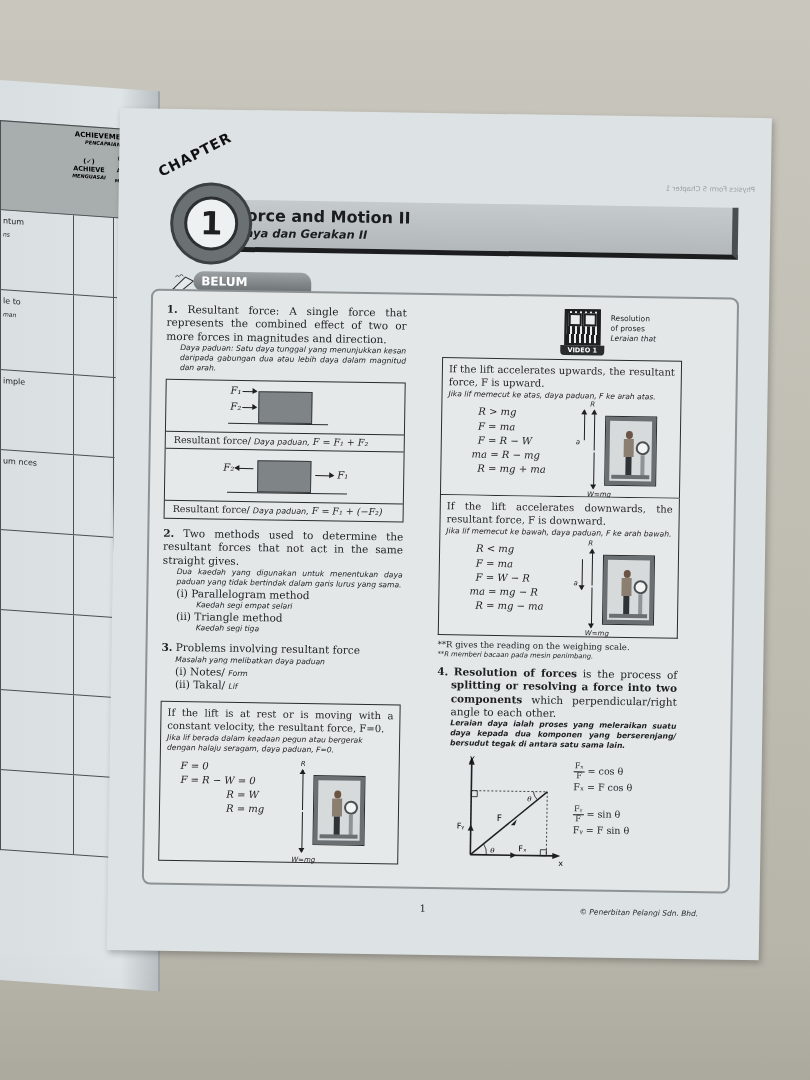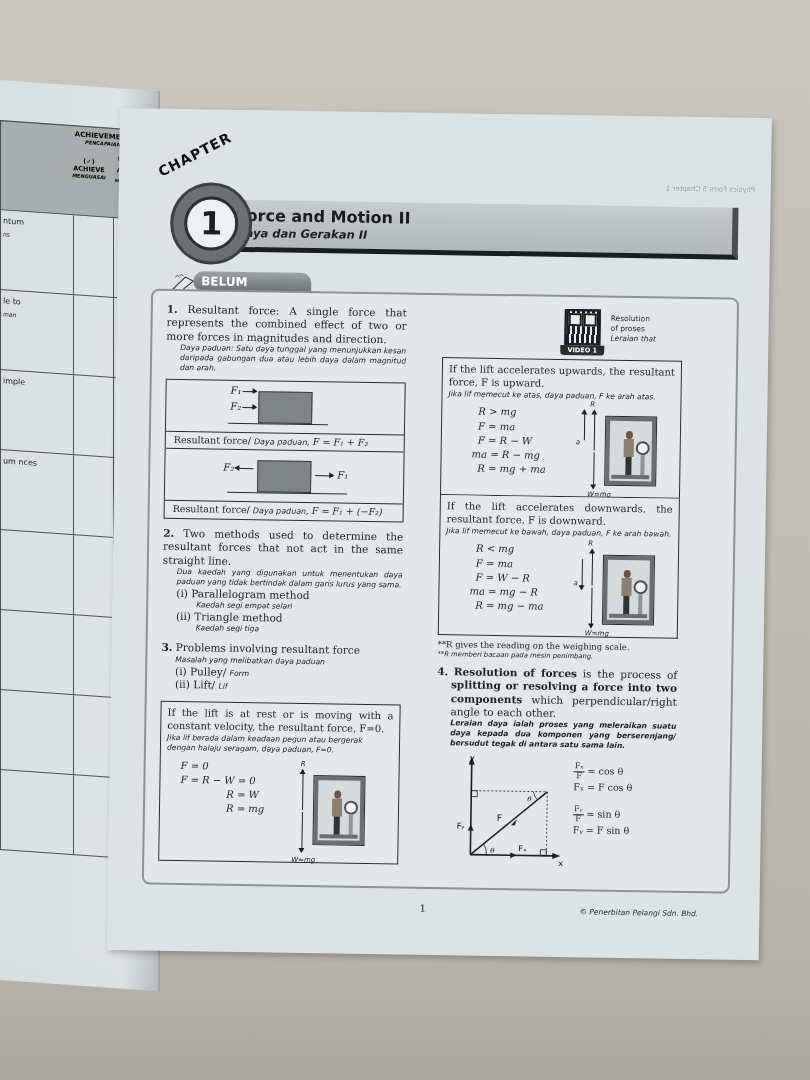--- a/index.html
+++ b/index.html
@@ -277,36 +277,36 @@
                 <div class="block"></div>
                 <div class="arrow r" style="left:150px;top:24px;width:18px;"></div>
                 <span class="flabel" style="left:172px;top:18px;">F₁</span>
                 <div class="ground" style="width:120px;"></div>
               </div>
               <div class="cap"><span>Resultant force/</span> <span class="ms">Daya paduan,</span> <i>F = F₁ + (−F₂)</i></div>
             </div>
           </div>
 
           <div class="item">
-            <div class="en justify"><span class="num">2.</span> <span>Two methods used to determine the resultant forces that not act in the same straight line.</span></div>
+            <div class="en justify"><span class="num">2.</span> <span>Two methods used to determine the resultant forces that not act in the same straight gives.</span></div>
             <div class="ms indent justify">Dua kaedah yang digunakan untuk menentukan daya paduan yang tidak bertindak dalam garis lurus yang sama.</div>
             <div class="indent">
               <div><span class="en">(i)</span> <span class="en">Parallelogram method</span></div>
               <div class="ms" style="padding-left:20px;">Kaedah segi empat selari</div>
               <div><span class="en">(ii)</span> <span class="en">Triangle method</span></div>
               <div class="ms" style="padding-left:20px;">Kaedah segi tiga</div>
             </div>
           </div>
 
           <div class="item">
             <div class="en"><span class="num">3.</span> <span>Problems involving resultant force</span></div>
             <div class="ms indent">Masalah yang melibatkan daya paduan</div>
             <div class="indent">
-              <div><span class="en">(i)</span> <span class="en">Pulley/</span> <span class="ms">Form</span></div>
-              <div><span class="en">(ii)</span> <span class="en">Lift/</span> <span class="ms">Lif</span></div>
+              <div><span class="en">(i)</span> <span class="en">Notes/</span> <span class="ms">Form</span></div>
+              <div><span class="en">(ii)</span> <span class="en">Takal/</span> <span class="ms">Lif</span></div>
             </div>
           </div>
 
           <div class="lift-box" style="height:160px;margin-top:10px;">
             <div class="en justify">If the lift is at rest or is moving with a constant velocity, the resultant force, F=0.</div>
             <div class="ms">Jika lif berada dalam keadaan pegun atau bergerak dengan halaju seragam, daya paduan, F=0.</div>
             <div class="eqs" style="padding-left:14px;">
               <div>F = 0</div>
               <div>F = R − W = 0</div>
               <div style="padding-left:46px;">R = W</div>

